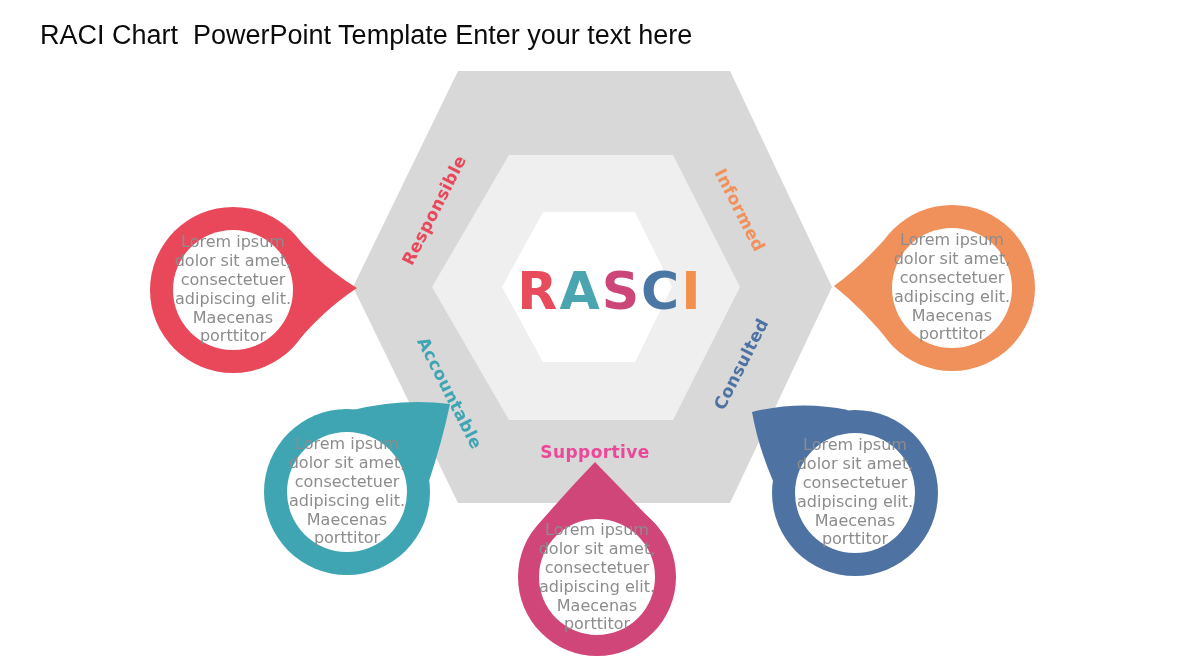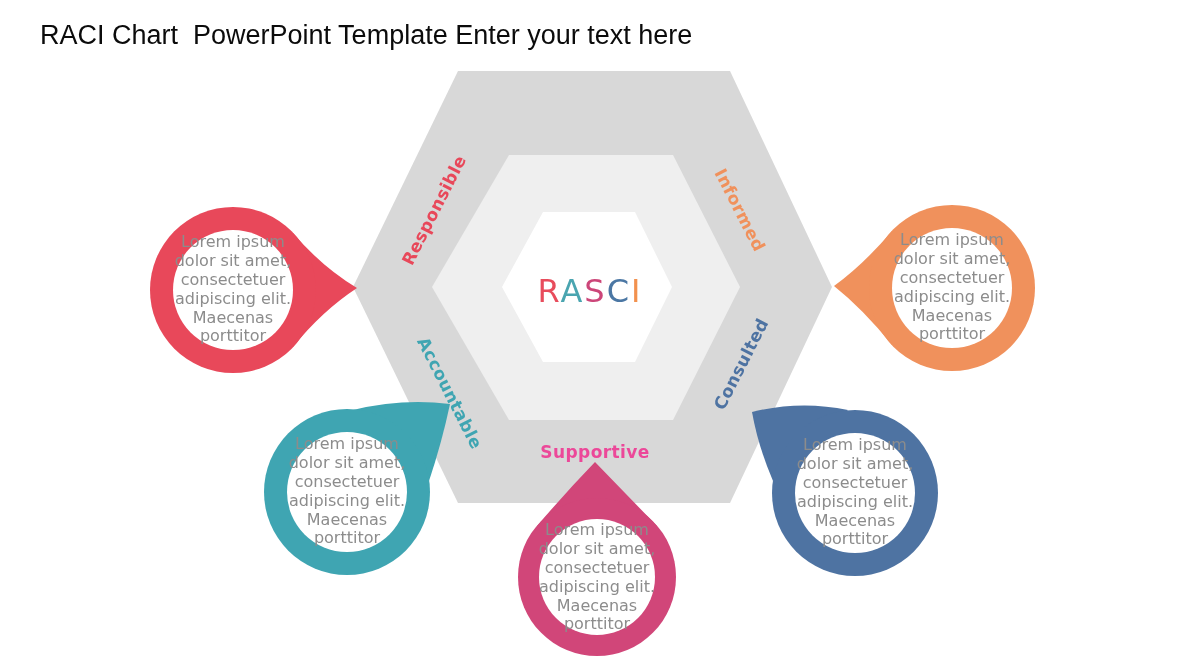--- a/index.html
+++ b/index.html
@@ -14,23 +14,23 @@
   .shape-layer{position:absolute;left:0;top:0;width:1180px;height:664px;}
   .role-label{
     position:absolute;
     font-weight:bold;font-size:17px;letter-spacing:0.4px;
     white-space:nowrap;
     transform:translate(-50%,-50%);
   }
   .role-label.rot-neg{transform:translate(-50%,-50%) rotate(-63deg);}
   .role-label.rot-pos{transform:translate(-50%,-50%) rotate(63deg);}
   .rasci-word{
-    position:absolute;left:590px;top:291px;
+    position:absolute;left:610px;top:291px;
     transform:translate(-50%,-50%);
-    font-weight:normal;font-size:32px;letter-spacing:2px;white-space:nowrap;
+    font-weight:bold;font-size:52px;letter-spacing:2px;white-space:nowrap;
   }
   .callout-text{
     position:absolute;width:120px;
     transform:translate(-50%,-50%);
     font-size:16px;line-height:1.18;text-align:center;
     color:#8c8c8c;
   }
 </style>
 </head>
 <body>

